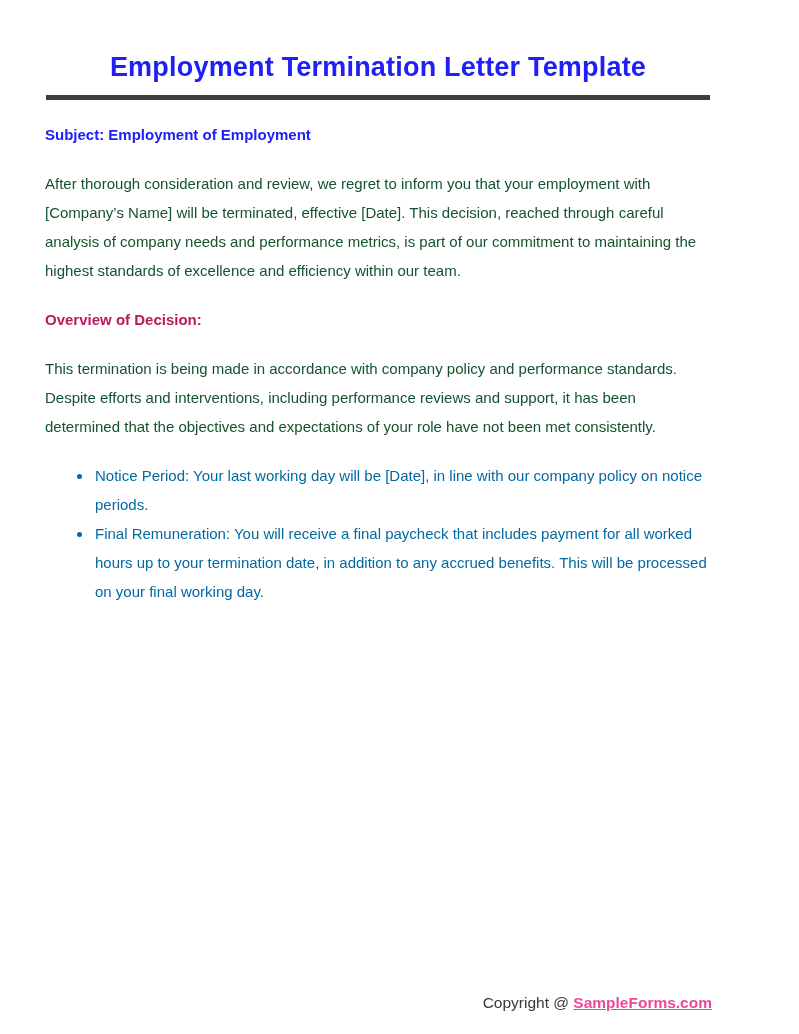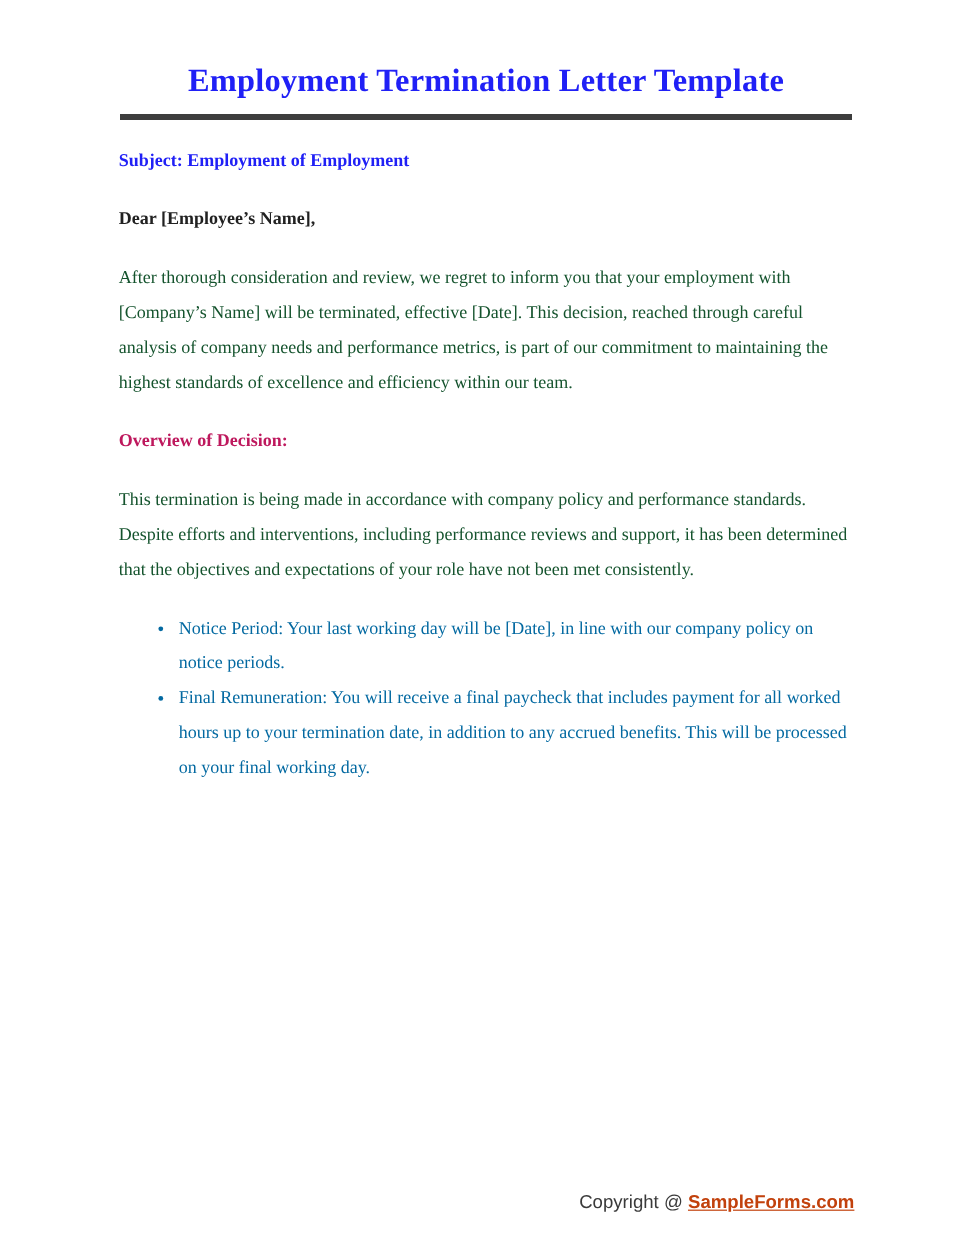--- a/index.html
+++ b/index.html
@@ -11,22 +11,21 @@
     position: relative;
     width: 799px;
     height: 1034px;
     background: #ffffff;
     font-family: "Liberation Sans", sans-serif;
     color: #3a3a3a;
     overflow: hidden;
     box-sizing: border-box;
   }
   .doc {
-    padding: 52px 88px 0 99px;
-    font-family: Liberation Serif, serif;
+    padding: 52px 88px 0 45px;
   }
   .title {
     margin: 0 0 12px 0;
     text-align: center;
     font-size: 27px;
     font-weight: bold;
     color: #2020f6;
     letter-spacing: 0.2px;
   }
   .rule {
@@ -72,41 +71,40 @@
     padding-left: 2px;
   }
   .footer {
     position: absolute;
     right: 87px;
     bottom: 22px;
     font-size: 15.5px;
     color: #3a3a3a;
   }
   .brand-link {
-    color: #c2410c;
+    color: #ec4899;
     font-weight: bold;
     text-decoration: underline;
     cursor: pointer;
   }
 </style>
 </head>
 <body>
 
 <div class="page">
   <div class="doc">
 
     <h1 class="title">Employment Termination Letter Template</h1>
 
     <div class="rule"></div>
 
 
 
     <div class="line subject block">Subject: Employment of Employment</div>
 
-    <div class="line bold-line block">Dear [Employee’s Name],</div>
 
     <p class="para">After thorough consideration and review, we regret to inform you that your employment with [Company’s Name] will be terminated, effective [Date]. This decision, reached through careful analysis of company needs and performance metrics, is part of our commitment to maintaining the highest standards of excellence and efficiency within our team.</p>
 
     <div class="heading">Overview of Decision:</div>
 
     <p class="para">This termination is being made in accordance with company policy and performance standards. Despite efforts and interventions, including performance reviews and support, it has been determined that the objectives and expectations of your role have not been met consistently.</p>
 
 
     <ul class="bullets">
       <li>Notice Period: Your last working day will be [Date], in line with our company policy on notice periods.</li>

